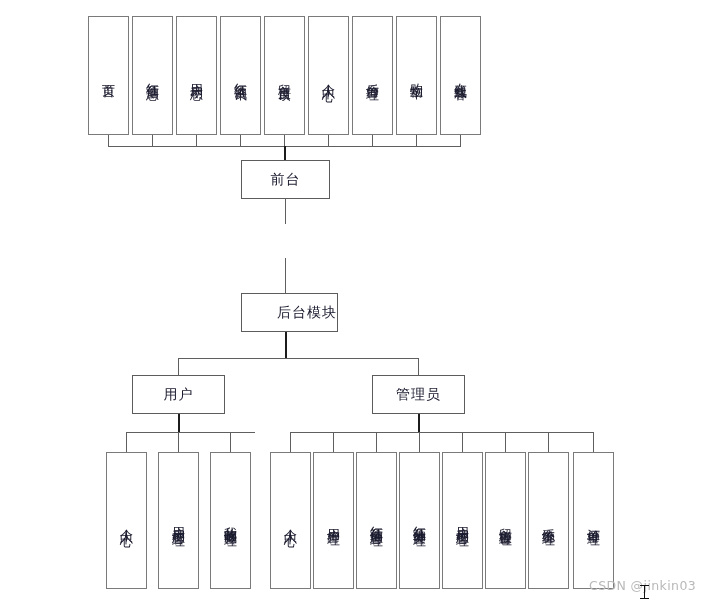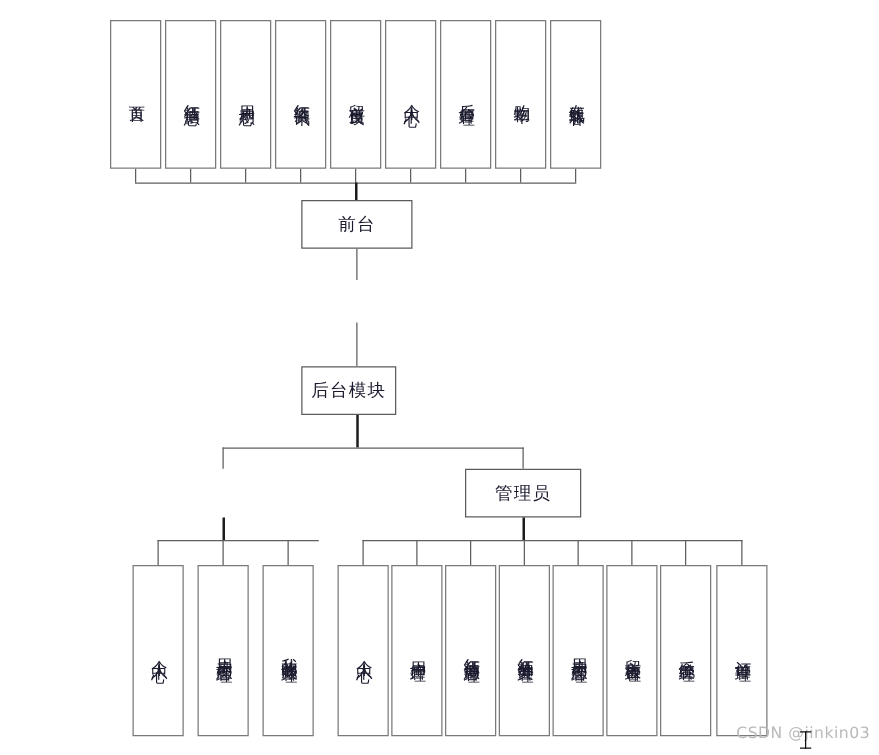--- a/index.html
+++ b/index.html
@@ -140,29 +140,32 @@
 
   <div class="node thick" style="left:241px; top:160px; width:89px; height:39px;">
     <span class="htext">前台</span>
   </div>
 
   <div class="vline" style="left:285px; top:199px; height:25px;"></div>
 
 
   <div class="vline" style="left:285px; top:258px; height:35px;"></div>
 
-  <div class="node thick" style="left:241px; top:293px; width:76px; height:39px;">
+  <div class="node thick" style="left:241px; top:293px; width:97px; height:39px;justify-content:flex-end;">
     <span class="htext">后台模块</span>
   </div>
 
   <div class="vline bold" style="left:285px; top:332px; height:26px;"></div>
   <div class="hline" style="left:178px; top:358px; width:241px;"></div>
   <div class="vline" style="left:178px; top:358px; height:17px;"></div>
   <div class="vline" style="left:418px; top:358px; height:17px;"></div>
 
+  <div class="node thick" style="left:132px; top:375px; width:93px; height:39px;">
+    <span class="htext">用户</span>
+  </div>
 
   <div class="node thick" style="left:372px; top:375px; width:93px; height:39px;">
     <span class="htext">管理员</span>
   </div>
 
   <div class="vline bold" style="left:178px; top:414px; height:18px;"></div>
   <div class="hline" style="left:126px; top:432px; width:129px;"></div>
   <div class="vline" style="left:126px; top:432px; height:20px;"></div>
   <div class="vline" style="left:178px; top:432px; height:20px;"></div>
   <div class="vline" style="left:230px; top:432px; height:20px;"></div>

